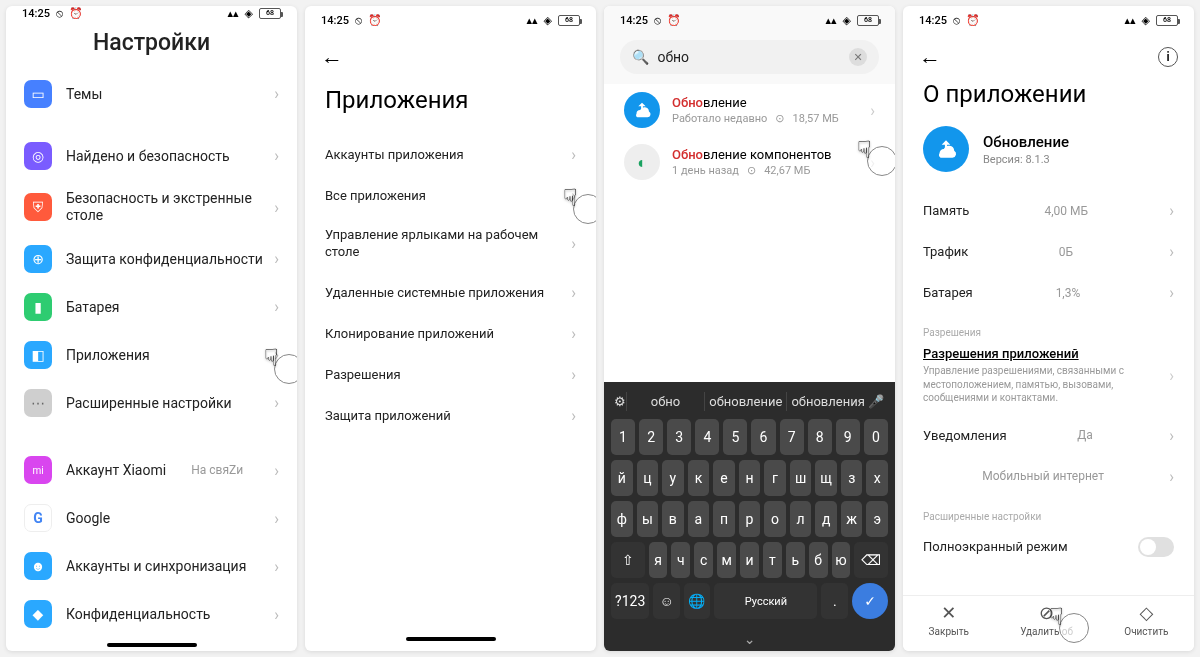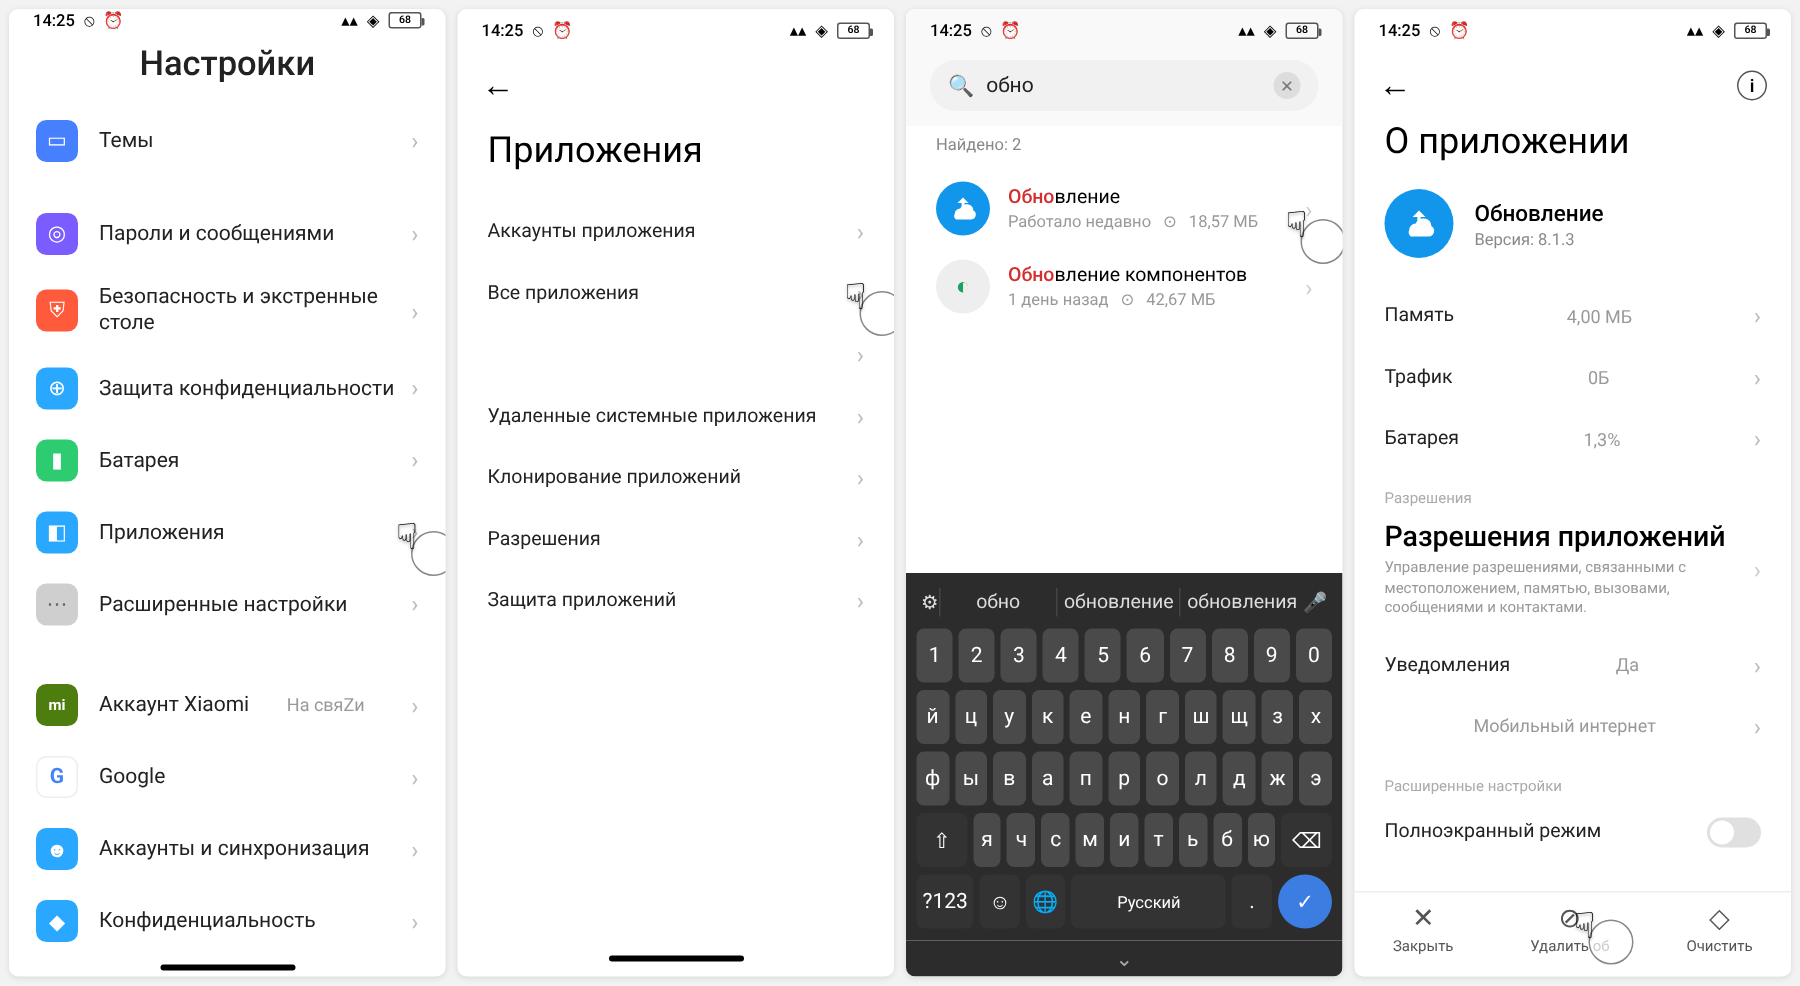--- a/index.html
+++ b/index.html
@@ -152,21 +152,21 @@
   }
   .app-big-icon {
     width: 46px; height: 46px; border-radius: 50%; background: #1296ec;
     display: flex; align-items: center; justify-content: center;
   }
   .app-name { font-size: 15px; font-weight: 500; }
   .app-ver { font-size: 11px; color: #888; margin-top: 2px; }
   .section-label { font-size: 10px; color: #aaa; padding: 14px 20px 4px; }
   .perm-block { padding: 4px 20px 10px; display: flex; align-items: flex-start; }
   .perm-block .pt { flex: 1; }
-  .perm-block .title2 { font-size: 19px; font-weight: 500; color: #000; }
+  .perm-block .title2 { font-size: 13px; font-weight: 500; color: #000; text-decoration: underline; }
   .perm-block .desc { font-size: 10px; color: #999; margin-top: 3px; line-height: 1.35; }
   .perm-block .chev { color: #ccc; font-size: 16px; margin-left: 8px; align-self: center; }
   .toggle {
     width: 36px; height: 20px; background: #e0e0e0; border-radius: 10px;
     position: relative; margin-left: auto;
   }
   .toggle::after {
     content: ""; width: 16px; height: 16px; background: #fff; border-radius: 50%;
     position: absolute; top: 2px; left: 2px;
   }
@@ -216,21 +216,21 @@
   <div class="row">
     <div class="icon-box" style="background:#4680ff">▭</div>
     <span>Темы</span>
     <span class="chev">›</span>
   </div>
 
   <div style="height:26px"></div>
 
   <div class="row">
     <div class="icon-box" style="background:#7a5cff">◎</div>
-    <span>Пароли и сообщениями</span>
+    <span>Найдено и безопасность</span>
     <span class="chev">›</span>
   </div>
   <div class="row">
     <div class="icon-box" style="background:#ff5a3c">⛨</div>
     <span style="line-height:1.25">Безопасность и экстренные столе</span>
     <span class="chev">›</span>
   </div>
   <div class="row">
     <div class="icon-box" style="background:#2aa8ff">⊕</div>
     <span>Защита конфиденциальности</span>
@@ -248,21 +248,21 @@
   </div>
   <div class="row">
     <div class="icon-box" style="background:#cfcfcf;color:#666">⋯</div>
     <span>Расширенные настройки</span>
     <span class="chev">›</span>
   </div>
 
   <div class="section-gap"></div>
 
   <div class="row">
-    <div class="icon-box" style="background:#4d7c0f;font-size:10px;font-weight:700">mi</div>
+    <div class="icon-box" style="background:#d946ef;font-size:10px;font-weight:400">mi</div>
     <span>Аккаунт Xiaomi</span>
     <span class="value">На свяZи</span>
     <span class="chev">›</span>
   </div>
   <div class="row">
     <div class="icon-box" style="background:#fff;border:1px solid #eee;color:#4285f4;font-weight:700">G</div>
     <span>Google</span>
     <span class="chev">›</span>
   </div>
   <div class="row">
@@ -306,20 +306,21 @@
 
   <div class="row tight">
       <span>Аккаунты приложения</span>
       <span class="chev">›</span>
     </div>
   <div class="row tight">
       <span>Все приложения</span>
       <span class="chev">›</span>
     </div>
   <div class="row tight">
+      <span style="line-height:1.3;padding-right:20px">Управление ярлыками на рабочем столе</span>
       <span class="chev">›</span>
     </div>
   <div class="row tight">
       <span>Удаленные системные приложения</span>
       <span class="chev">›</span>
     </div>
   <div class="row tight">
       <span>Клонирование приложений</span>
       <span class="chev">›</span>
     </div>
@@ -355,21 +356,20 @@
       <span class="batt">68</span>
     </div>
   </div>
   <div class="search-header">
     <div class="search-box">
       <span>🔍</span>
       <span class="query">обно</span>
       <span class="clear-x">✕</span>
     </div>
   </div>
-  <div class="found-label">Найдено: 2</div>
 
   <div class="search-result">
     <div class="app-icon-round">
       <svg class="cloud-svg" viewBox="0 0 24 24">
           <path fill="#fff" d="M12 4l4 4h-3v4h-2V8H8l4-4zm-6 12a4 4 0 014-4 5 5 0 019.6 1.5A3.5 3.5 0 0118 20H7a3 3 0 01-1-4z"></path>
         </svg>
     </div>
     <div class="result-text">
       <div class="result-title"><span class="match">Обно</span><span>вление</span></div>
       <div class="result-sub">

